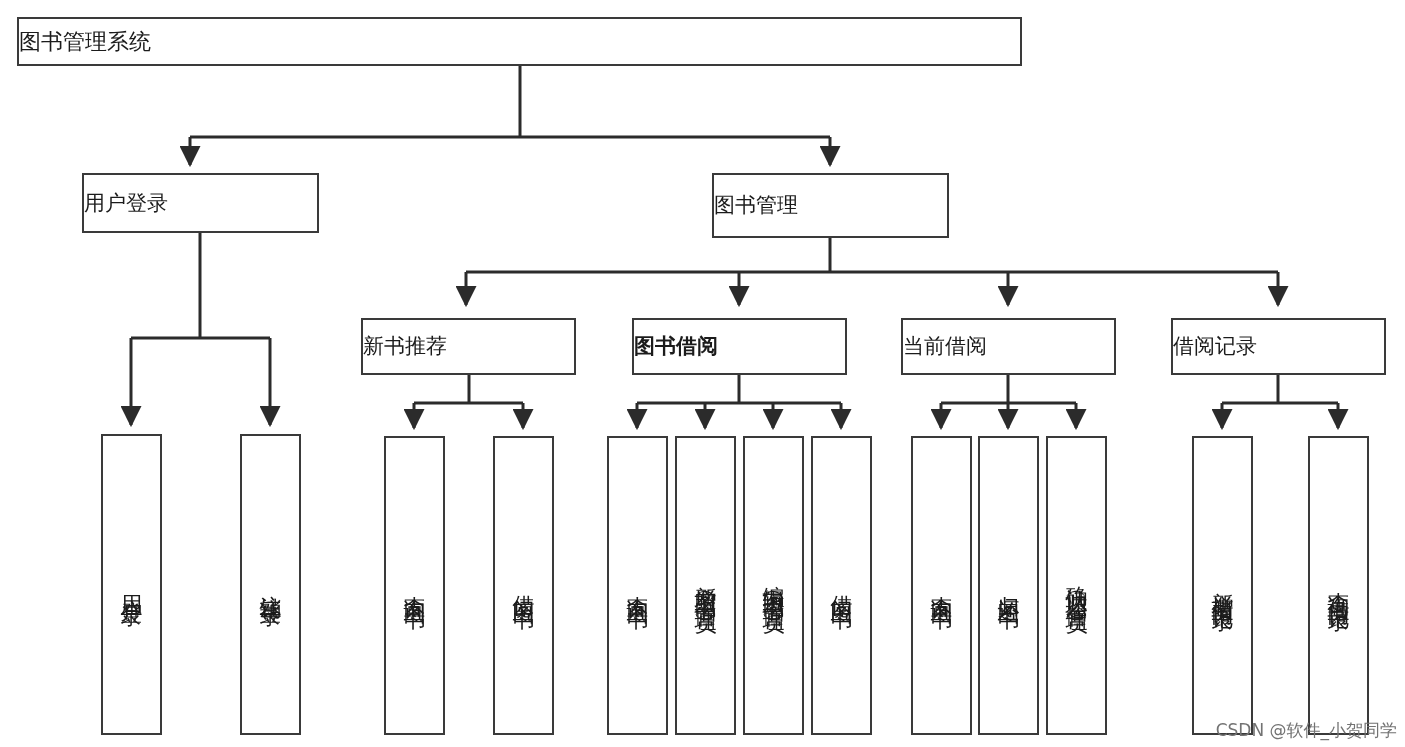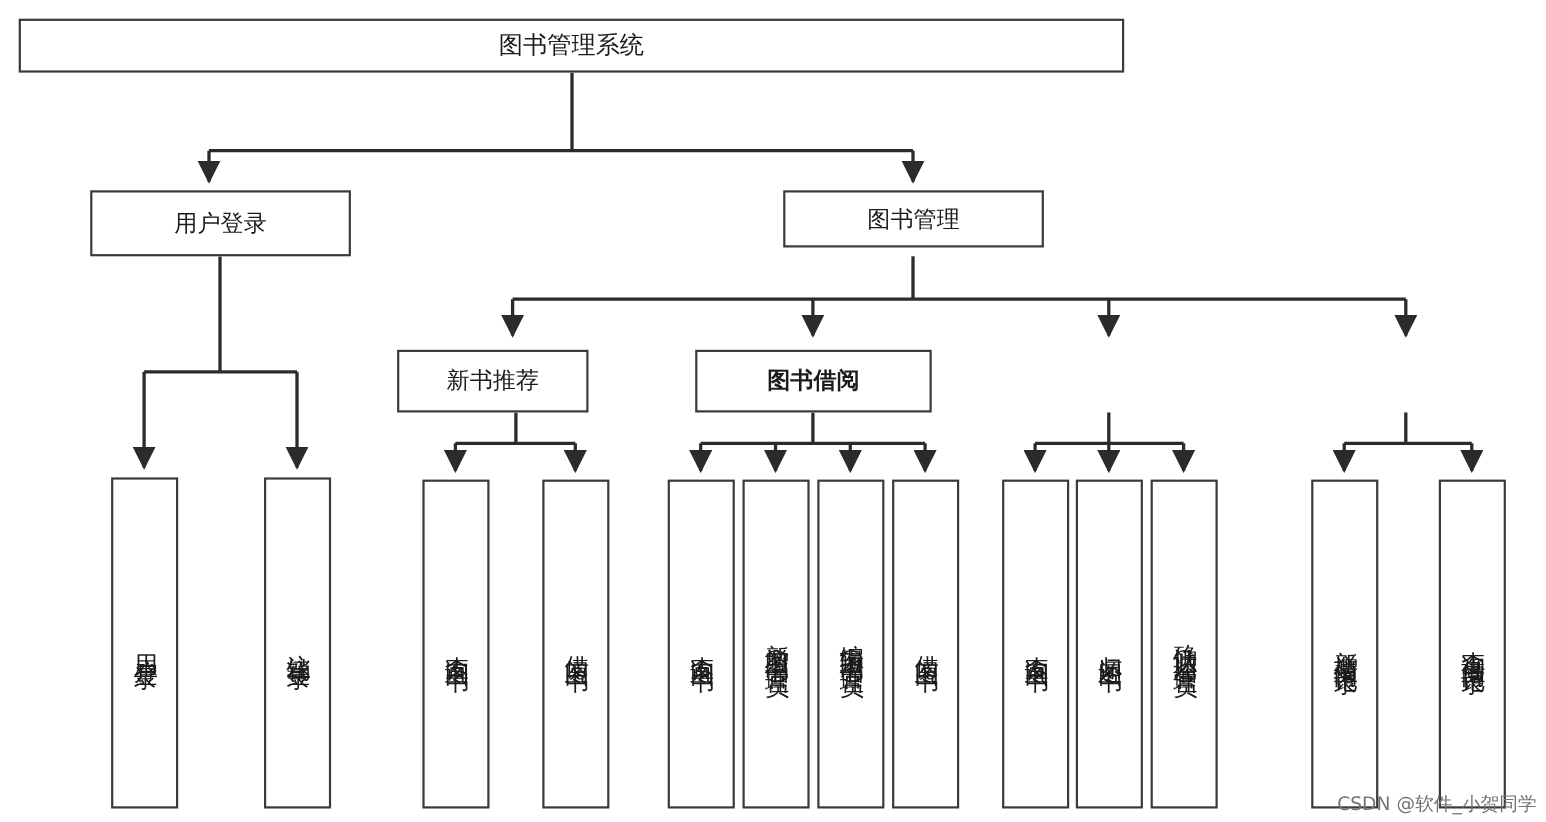--- a/index.html
+++ b/index.html
@@ -27,21 +27,20 @@
     height: 747px;
     pointer-events: none;
   }
   .node {
     position: absolute;
     box-sizing: border-box;
     background: #ffffff;
     border: 2px solid #3a3a3a;
     display: flex;
     align-items: center;
-    justify-content: center;
     z-index: 2;
   }
   .node .label {
     color: #1b1b1b;
     line-height: 1.18;
     text-align: center;
     white-space: nowrap;
   }
   
   .node.horiz .label {
@@ -133,33 +132,39 @@
   </svg>
 
   <div class="node horiz root" style="left:17px; top:17px; width:1005px; height:49px;">
     <span class="label">图书管理系统</span>
   </div>
 
   <div class="node horiz" style="left:82px; top:173px; width:237px; height:60px;">
     <span class="label">用户登录</span>
   </div>
 
-  <div class="node horiz" style="left:712px; top:173px; width:237px; height:52px;">
+  <div class="node horiz" style="left:712px; top:173px; width:237px; height:65px;">
     <span class="label">图书管理</span>
   </div>
 
-  <div class="node horiz" style="left:361px; top:318px; width:174px; height:57px;">
+  <div class="node horiz" style="left:361px; top:318px; width:215px; height:57px;">
     <span class="label">新书推荐</span>
   </div>
 
   <div class="node horiz" style="left:632px; top:318px; width:215px; height:57px;font-weight:bold;">
     <span class="label">图书借阅</span>
   </div>
 
-
+  <div class="node horiz" style="left:901px; top:318px; width:215px; height:57px;">
+    <span class="label">当前借阅</span>
+  </div>
+
+  <div class="node horiz" style="left:1171px; top:318px; width:215px; height:57px;">
+    <span class="label">借阅记录</span>
+  </div>
 
   <div class="node vert" style="left:101px; top:434px; width:61px; height:301px;">
     <span class="label">用户登录</span>
   </div>
 
   <div class="node vert" style="left:240px; top:434px; width:61px; height:301px;">
     <span class="label">注销登录</span>
   </div>
 
   <div class="node vert" style="left:384px; top:436px; width:61px; height:299px;">

